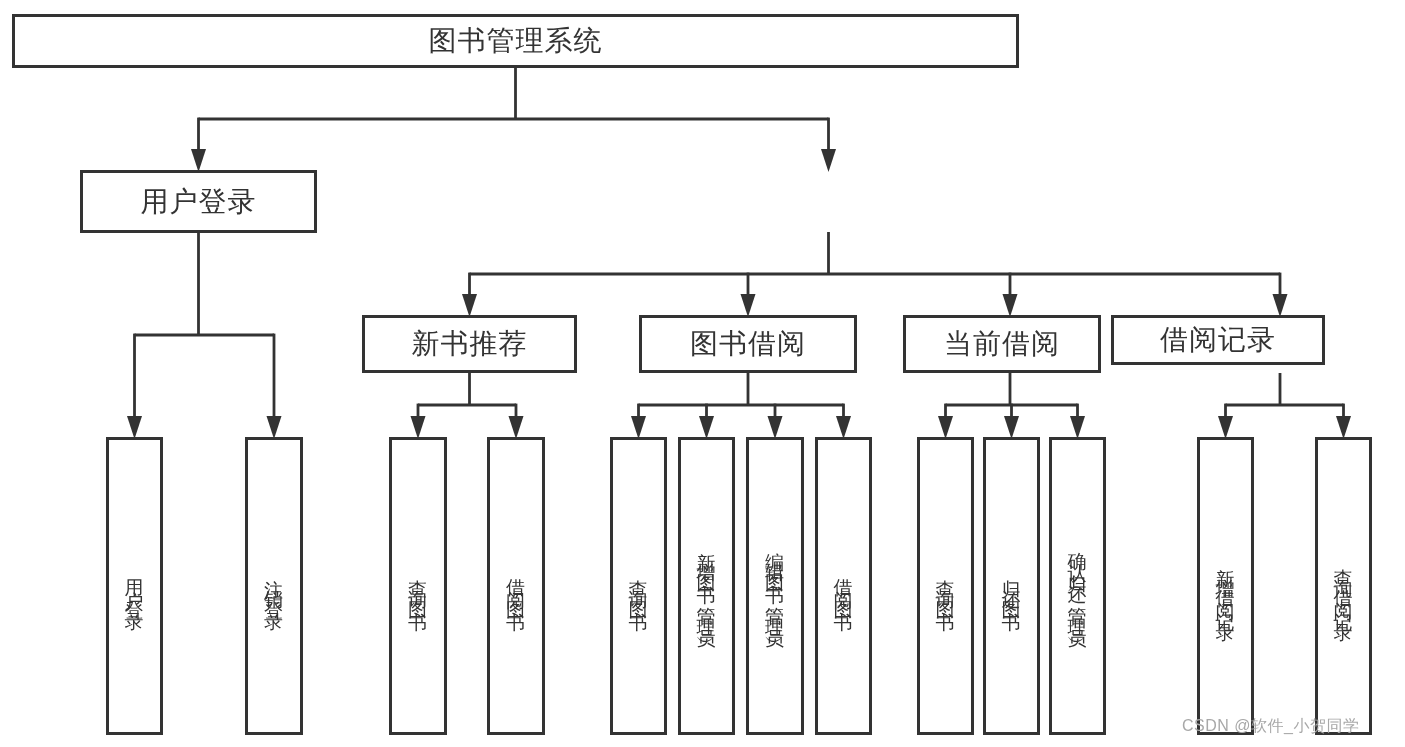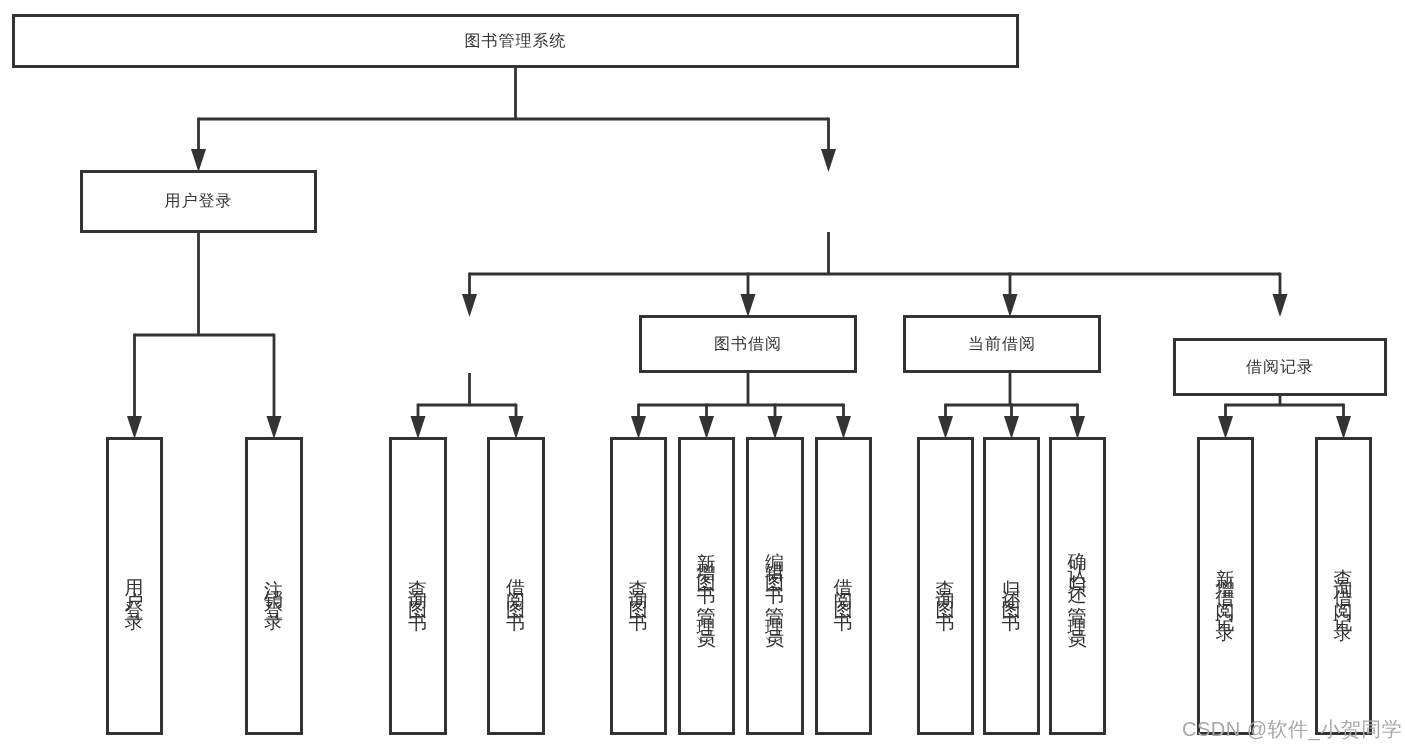--- a/index.html
+++ b/index.html
@@ -29,36 +29,36 @@
     background: #ffffff;
     border: 3px solid #333333;
     color: #333333;
     display: flex;
     align-items: center;
     justify-content: center;
     text-align: center;
     z-index: 2;
   }
   .node.h {
-    font-size: 16px;
+    font-size: 28px;
     letter-spacing: 1px;
     white-space: nowrap;
   }
   .node.v {
     writing-mode: vertical-rl;
     text-orientation: mixed;
     font-size: 19px;
     letter-spacing: 11px;
     line-height: 1;
   }
   .watermark {
     position: absolute;
     left: 1182px;
     top: 716px;
-    font-size: 20px;
+    font-size: 16px;
     color: #a8a8a8;
     white-space: nowrap;
     z-index: 3;
     letter-spacing: 0.5px;
   }
 </style>
 </head>
 <body>
 
 <div class="canvas">
@@ -116,27 +116,30 @@
       <line x1="1343.5" y1="403.6" x2="1343.5" y2="416" stroke="#333333" stroke-width="2.8"></line>
       <polygon points="1336,416 1351,416 1343.5,439" fill="#333333"></polygon>
     </svg>
   <div class="watermark">CSDN @软件_小贺同学</div>
 <div class="node h" style="left: 12px; top: 14px; width: 1007px; height: 54px;">
       <span>图书管理系统</span>
     </div>
     <div class="node h" style="left: 80px; top: 170px; width: 237px; height: 63px;">
       <span>用户登录</span>
     </div>
+    <div class="node h" style="left: 362px; top: 315px; width: 215px; height: 58px;">
+      <span>新书推荐</span>
+    </div>
     <div class="node h" style="left: 639px; top: 315px; width: 218px; height: 58px; font-family: Liberation Serif, serif;">
       <span>图书借阅</span>
     </div>
     <div class="node h" style="left: 903px; top: 315px; width: 198px; height: 58px;">
       <span>当前借阅</span>
     </div>
-    <div class="node h" style="left: 1173px; top: 315px; width: 214px; height: 58px; margin-top: 23px;">
+    <div class="node h" style="left: 1111px; top: 315px; width: 214px; height: 50px;">
       <span>借阅记录</span>
     </div>
     <div class="node v" style="left: 106px; top: 437px; width: 57px; height: 298px;">
       <span>用户登录</span>
     </div>
     <div class="node v" style="left: 245px; top: 437px; width: 58px; height: 298px;">
       <span>注销登录</span>
     </div>
     <div class="node v" style="left: 389px; top: 437px; width: 58px; height: 298px;">
       <span>查询图书</span>

